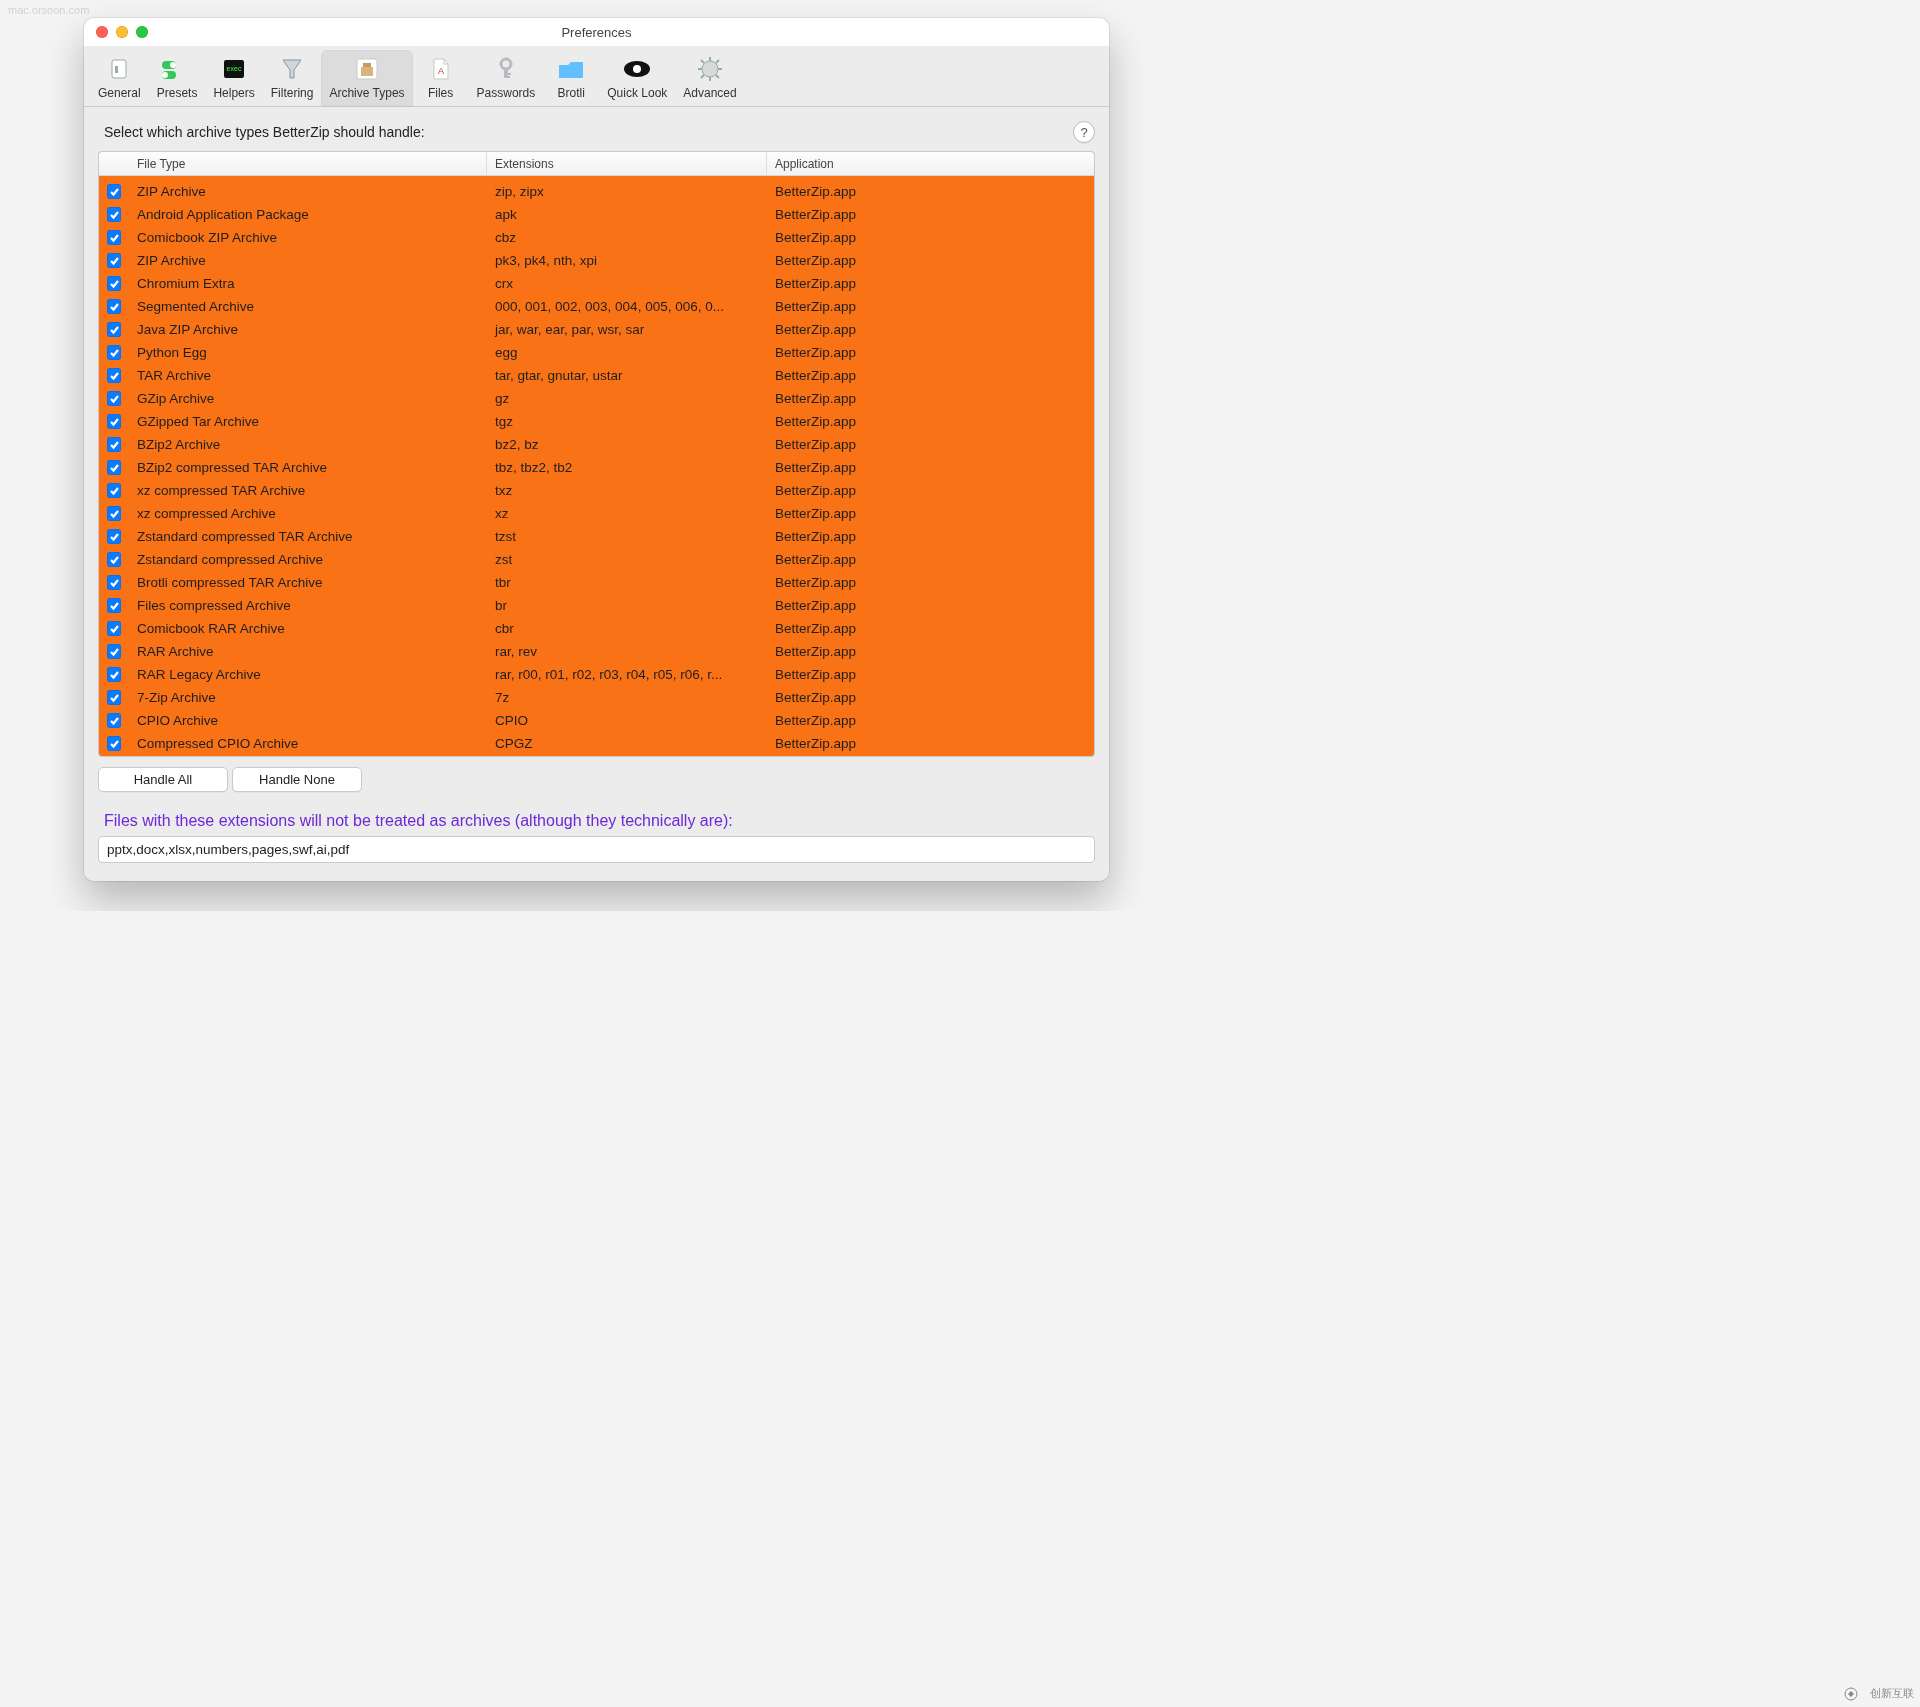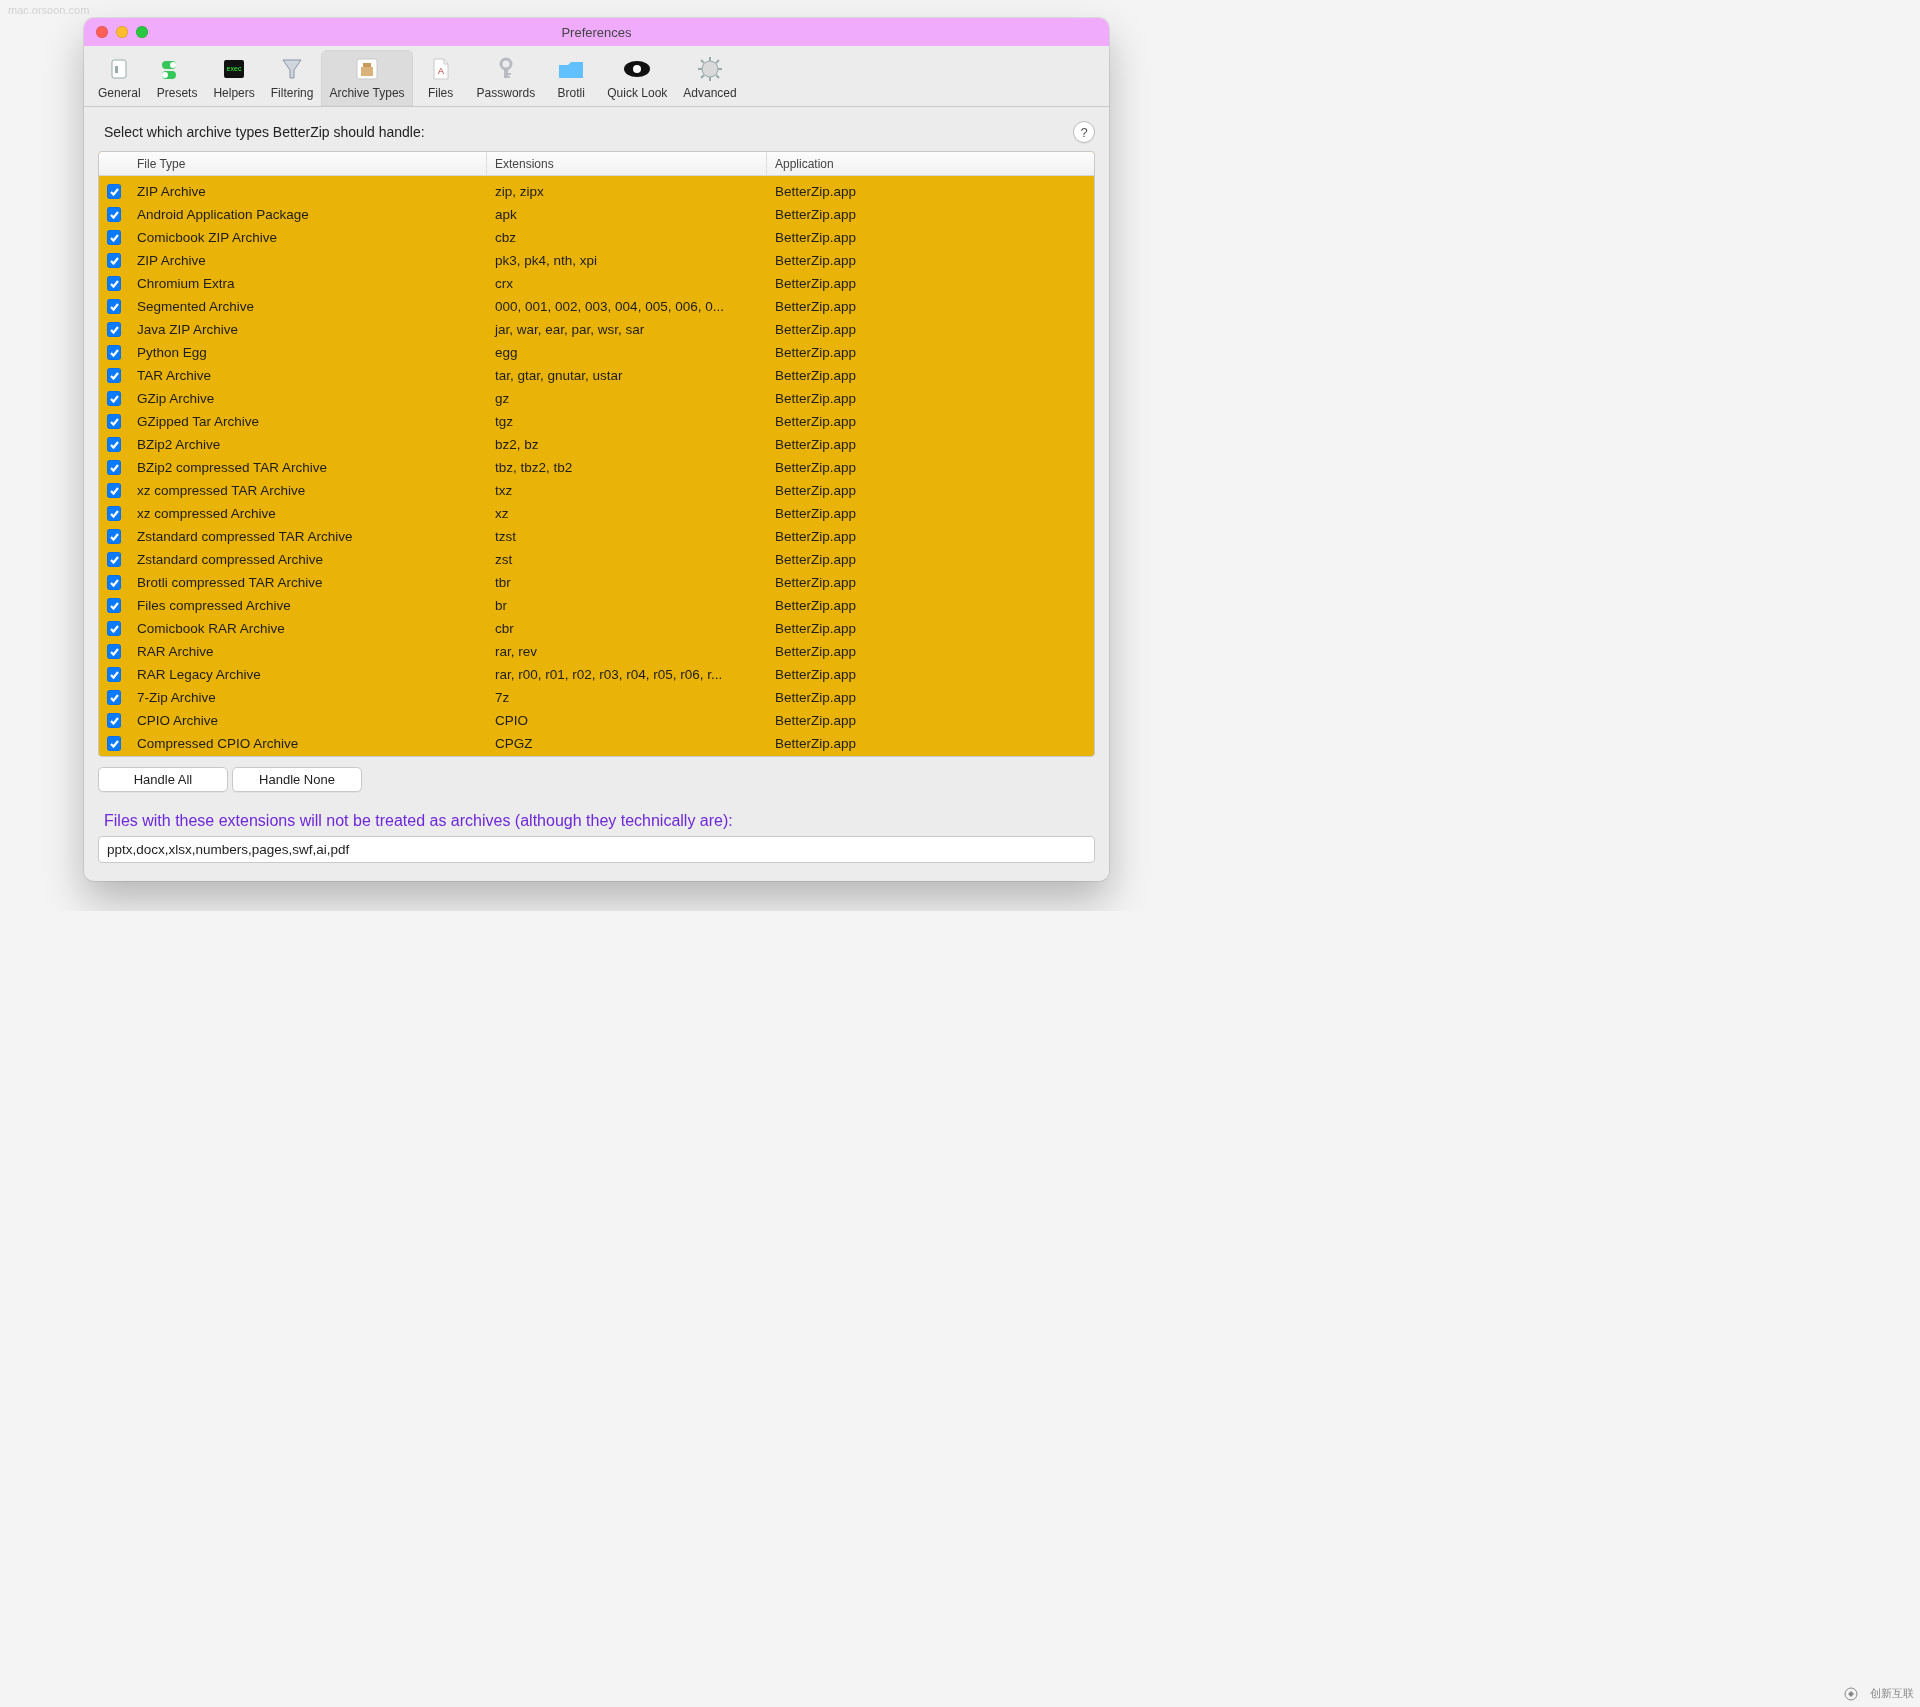--- a/index.html
+++ b/index.html
@@ -17,21 +17,21 @@
     background: #ececec;
     border-radius: 10px;
     box-shadow: 0 20px 40px rgba(0,0,0,0.25), 0 0 0 1px rgba(0,0,0,0.08);
     overflow: hidden;
   }
   .title-bar {
     position: relative;
     height: 28px;
     display: flex;
     align-items: center;
-    background: #f0abfc;
+    background: #ffffff;
   }
   .traffic-lights {
     display: flex; gap: 8px;
     position: absolute; left: 12px; top: 8px;
   }
   .tl-dot {
     width: 12px; height: 12px; border-radius: 50%;
     box-shadow: inset 0 0 0 0.5px rgba(0,0,0,0.2);
   }
   .tl-red { background:#ff5f57; }
@@ -82,21 +82,21 @@
     width: 22px; height: 22px;
     border-radius: 50%;
     border: 1px solid #bdbdbd;
     background: #fff;
     font-size: 13px; color:#555;
     display:flex; align-items:center; justify-content:center;
     box-shadow: 0 1px 0 rgba(0,0,0,0.05);
   }
   .table-frame {
     margin-top: 8px;
-    background: #eab308;
+    background: #f97316;
     border: 1px solid #c9c9c9;
     border-radius: 4px;
     overflow: hidden;
     position: relative;
   }
   .table-header {
     display: flex;
     background: linear-gradient(#fdfdfd,#f1f1f1);
     border-bottom: 1px solid #d6d6d6;
     font-size: 12px;

